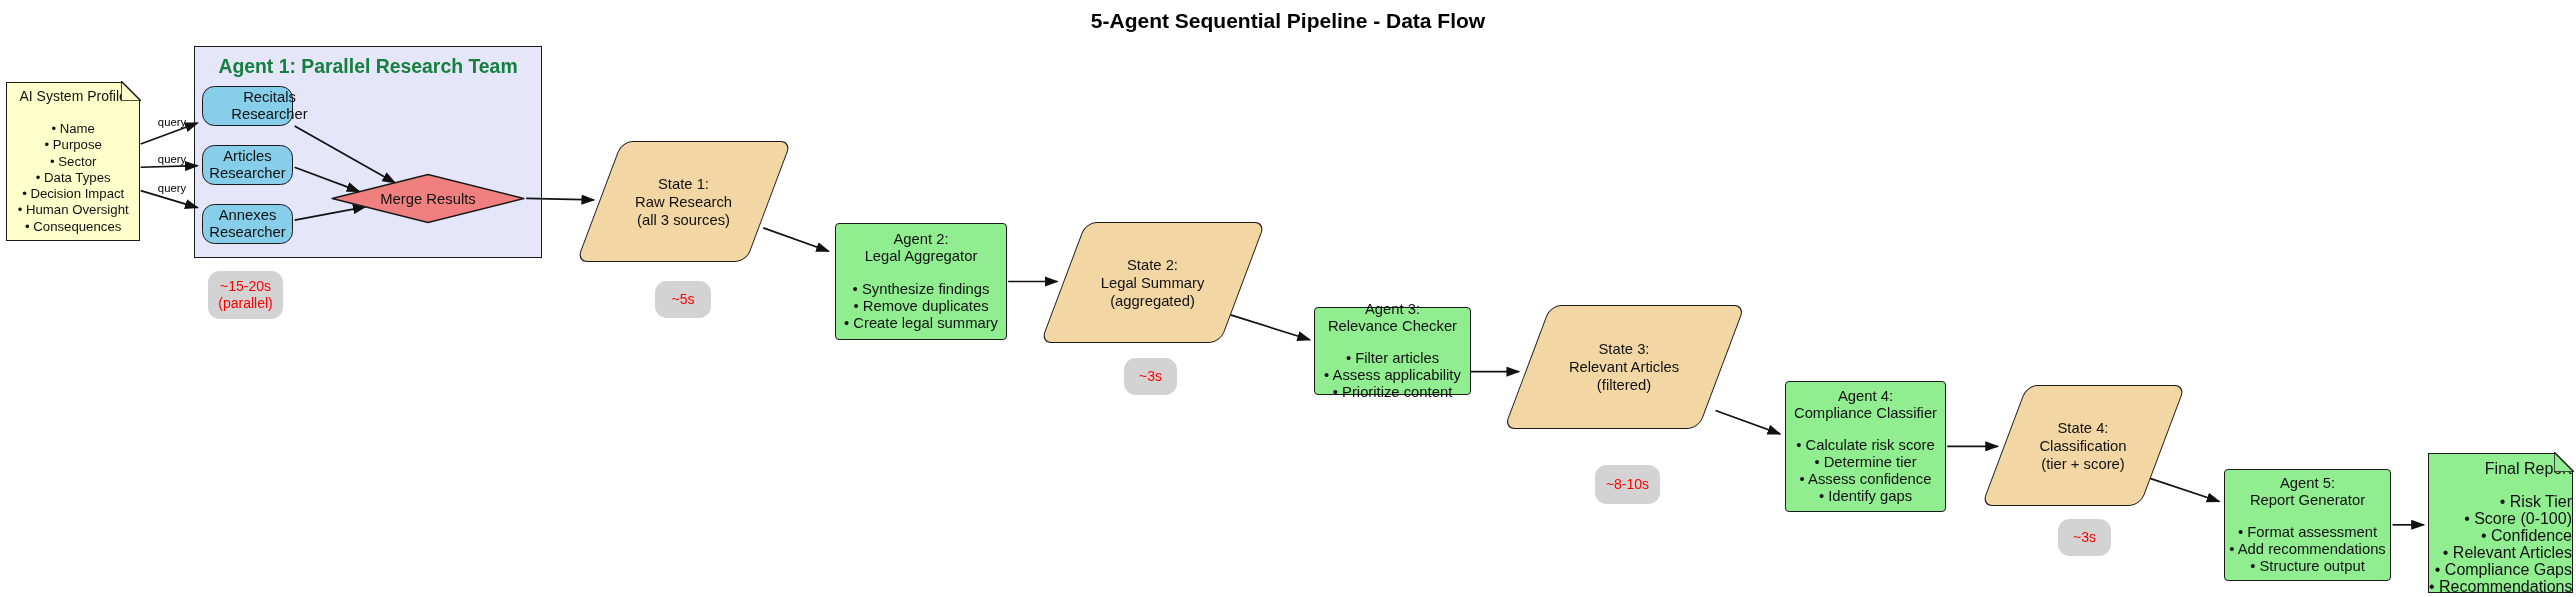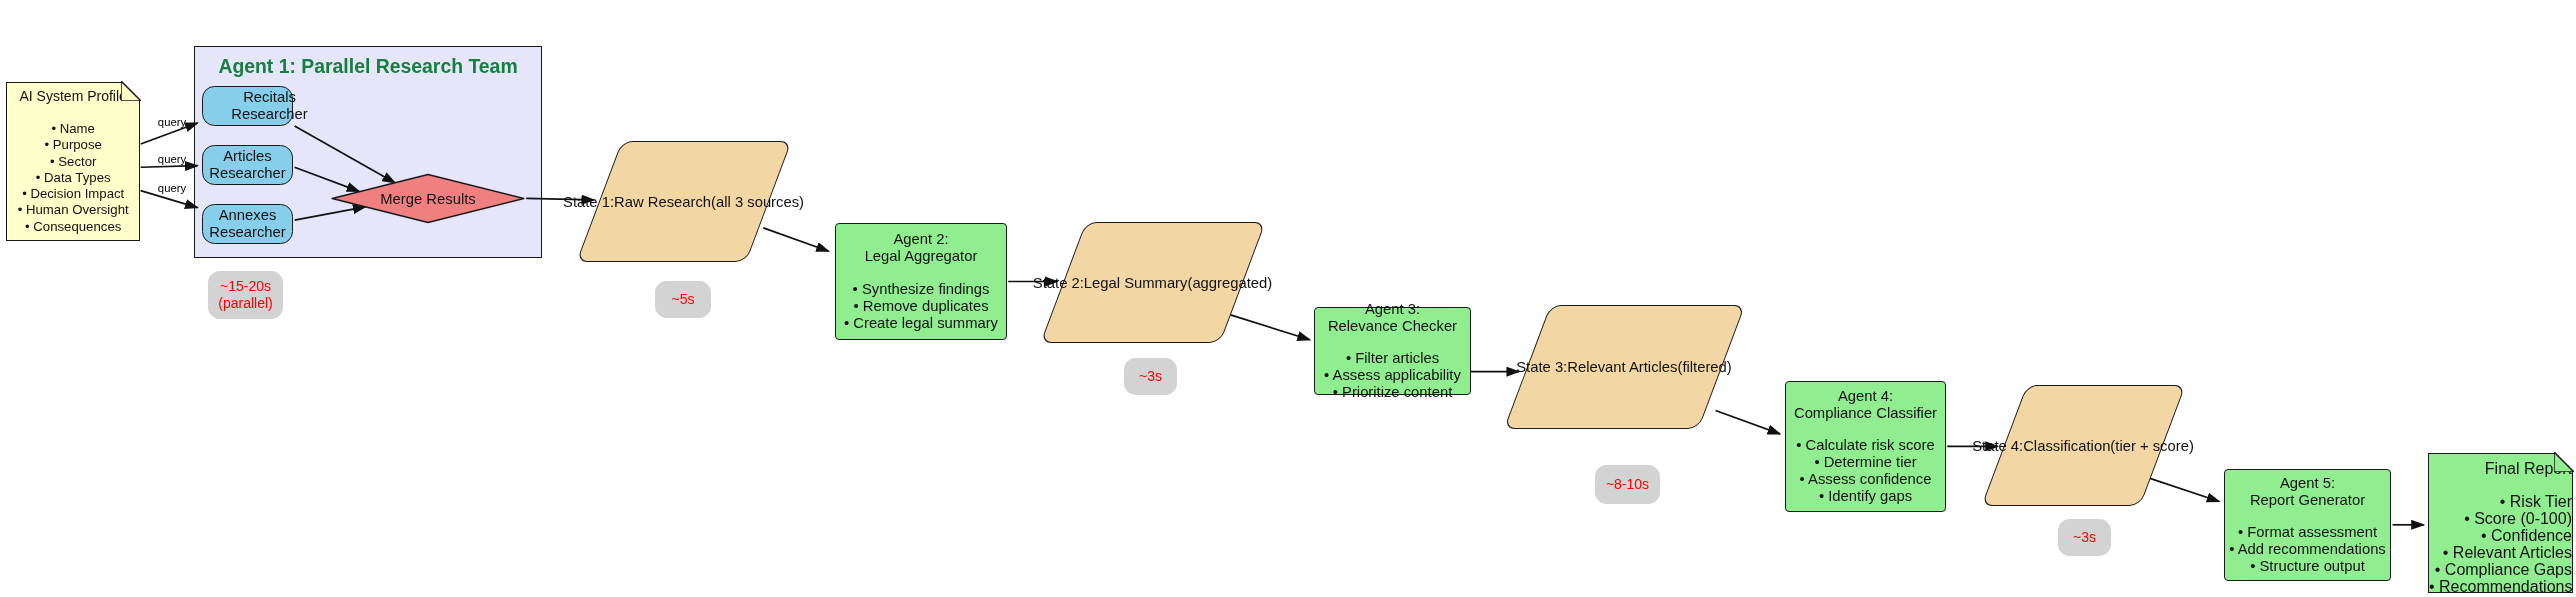--- a/index.html
+++ b/index.html
@@ -53,21 +53,21 @@
     z-index:3;
   }
   .merge-wrap{position:absolute;left:330px;top:173px;width:196px;height:51px;z-index:3;}
   .merge-label{
     position:absolute;inset:0;display:flex;align-items:center;justify-content:center;
     font-size:14.8px;z-index:4;
   }
   
   .state{
     position:absolute;
-    display:flex;flex-direction:row;justify-content:center;align-items:center;
+    display:flex;flex-direction:column;justify-content:center;align-items:center;
     font-size:14.8px;line-height:18px;text-align:center;
     z-index:3;
   }
   .state::before{
     content:"";
     position:absolute;top:0;bottom:0;left:22.5px;right:22.5px;
     background:var(--state-fill);
     border:1.6px solid var(--border);
     border-radius:11px;
     transform:skewX(-20.6deg);
@@ -113,20 +113,21 @@
   .query-label{
     position:absolute;transform:translate(-50%,-50%);
     font-size:11.3px;color:#000;z-index:4;white-space:nowrap;
   }
 </style>
 </head>
 <body>
 
 <div class="canvas">
 
+  <div class="diagram-title">5-Agent Sequential Pipeline - Data Flow</div>
 
   <div class="cluster" style="left:194px;top:46px;width:348px;height:212px;"></div>
 
   <svg class="arrows" width="2576" height="598" viewBox="0 0 3314 769">
     <defs>
       <marker id="ah" markerUnits="userSpaceOnUse" markerWidth="18" markerHeight="13" refX="16" refY="6.5" orient="auto">
         <path d="M0,0 L18,6.5 L0,13 Z" fill="#111"></path>
       </marker>
     </defs>
     <line x1="181" y1="185" x2="254" y2="158" marker-end="url(#ah)"></line>

